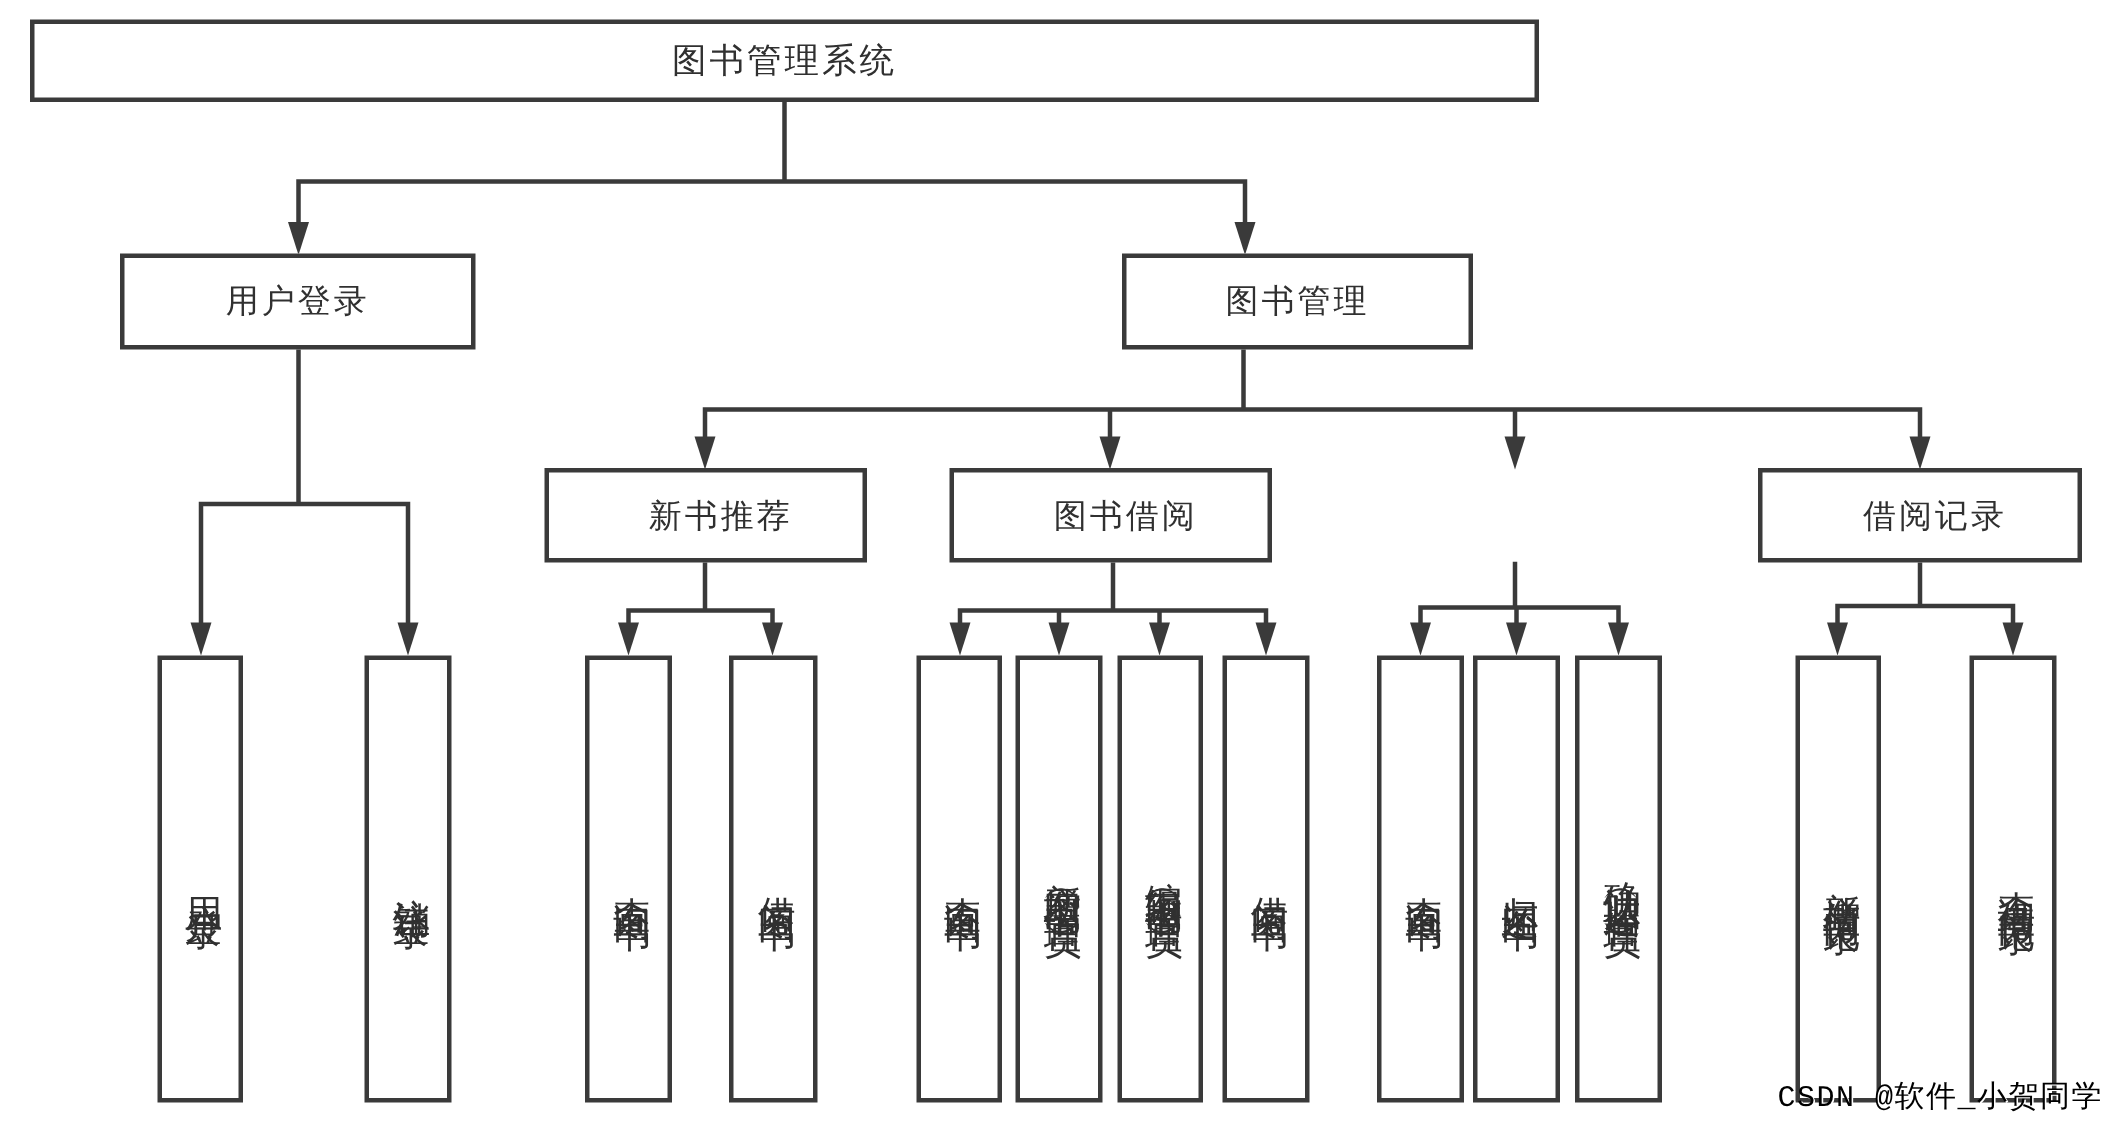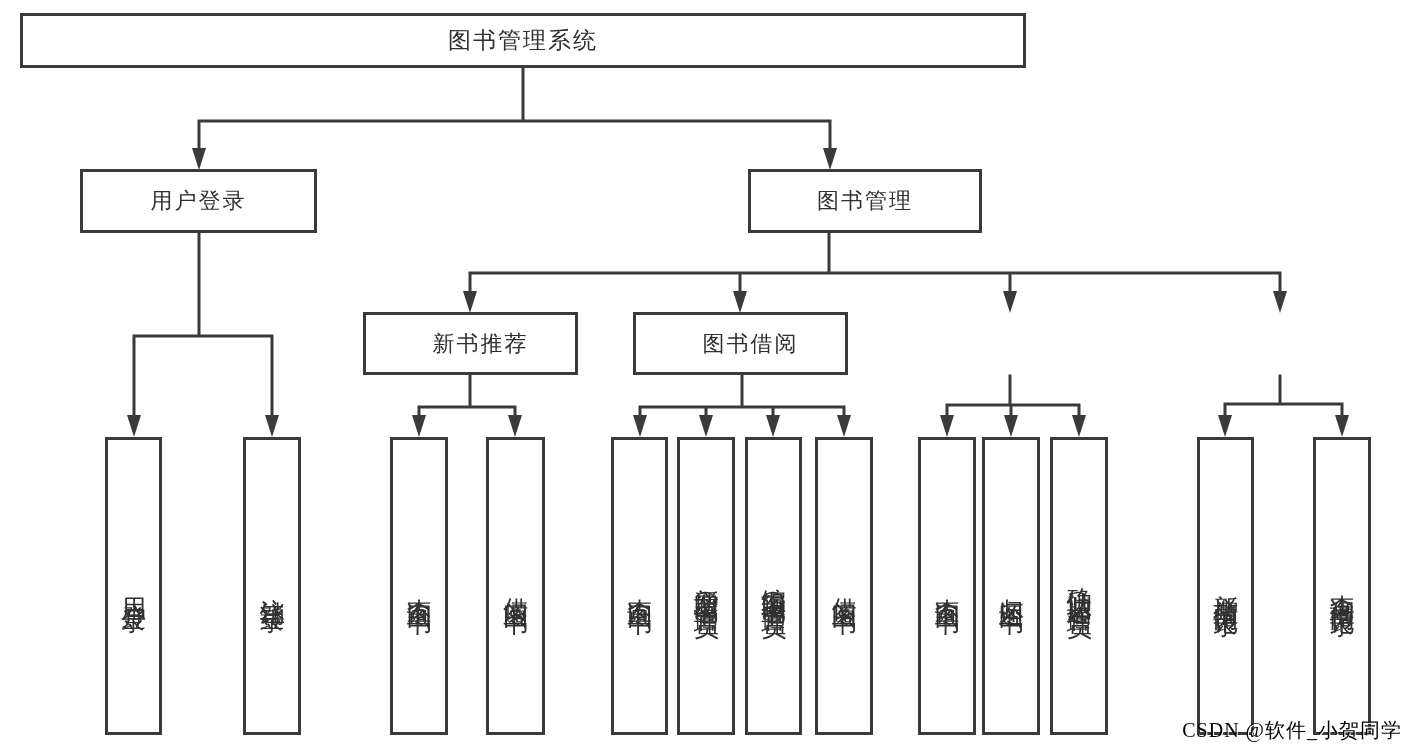--- a/index.html
+++ b/index.html
@@ -5,21 +5,21 @@
   html, body {
     margin: 0;
     padding: 0;
     background: #ffffff;
   }
   .stage {
     position: relative;
     width: 1405px;
     height: 747px;
     background: #ffffff;
-    font-family: Liberation Serif, serif;
+    font-family: Liberation Mono, monospace;
     overflow: hidden;
   }
   .edges {
     position: absolute;
     left: 0;
     top: 0;
     width: 1405px;
     height: 747px;
     pointer-events: none;
   }
@@ -126,20 +126,23 @@
   <div class="node" style="left:748px;top:169px;width:234px;height:64px">
     <span class="ht">图书管理</span>
   </div>
 
   <div class="node mid" style="left:363px">
     <span class="ht">新书推荐</span>
   </div>
   <div class="node mid" style="left:633px">
     <span class="ht">图书借阅</span>
   </div>
+  <div class="node mid" style="left:1172px;width:216px">
+    <span class="ht">借阅记录</span>
+  </div>
 
   <div class="node leaf" style="left:105px;width:57px">
     <span class="vt">用户登录</span>
   </div>
   <div class="node leaf" style="left:243px;width:58px">
     <span class="vt">注销登录</span>
   </div>
 
   <div class="node leaf" style="left:390px;width:58px">
     <span class="vt">查询图书</span>

